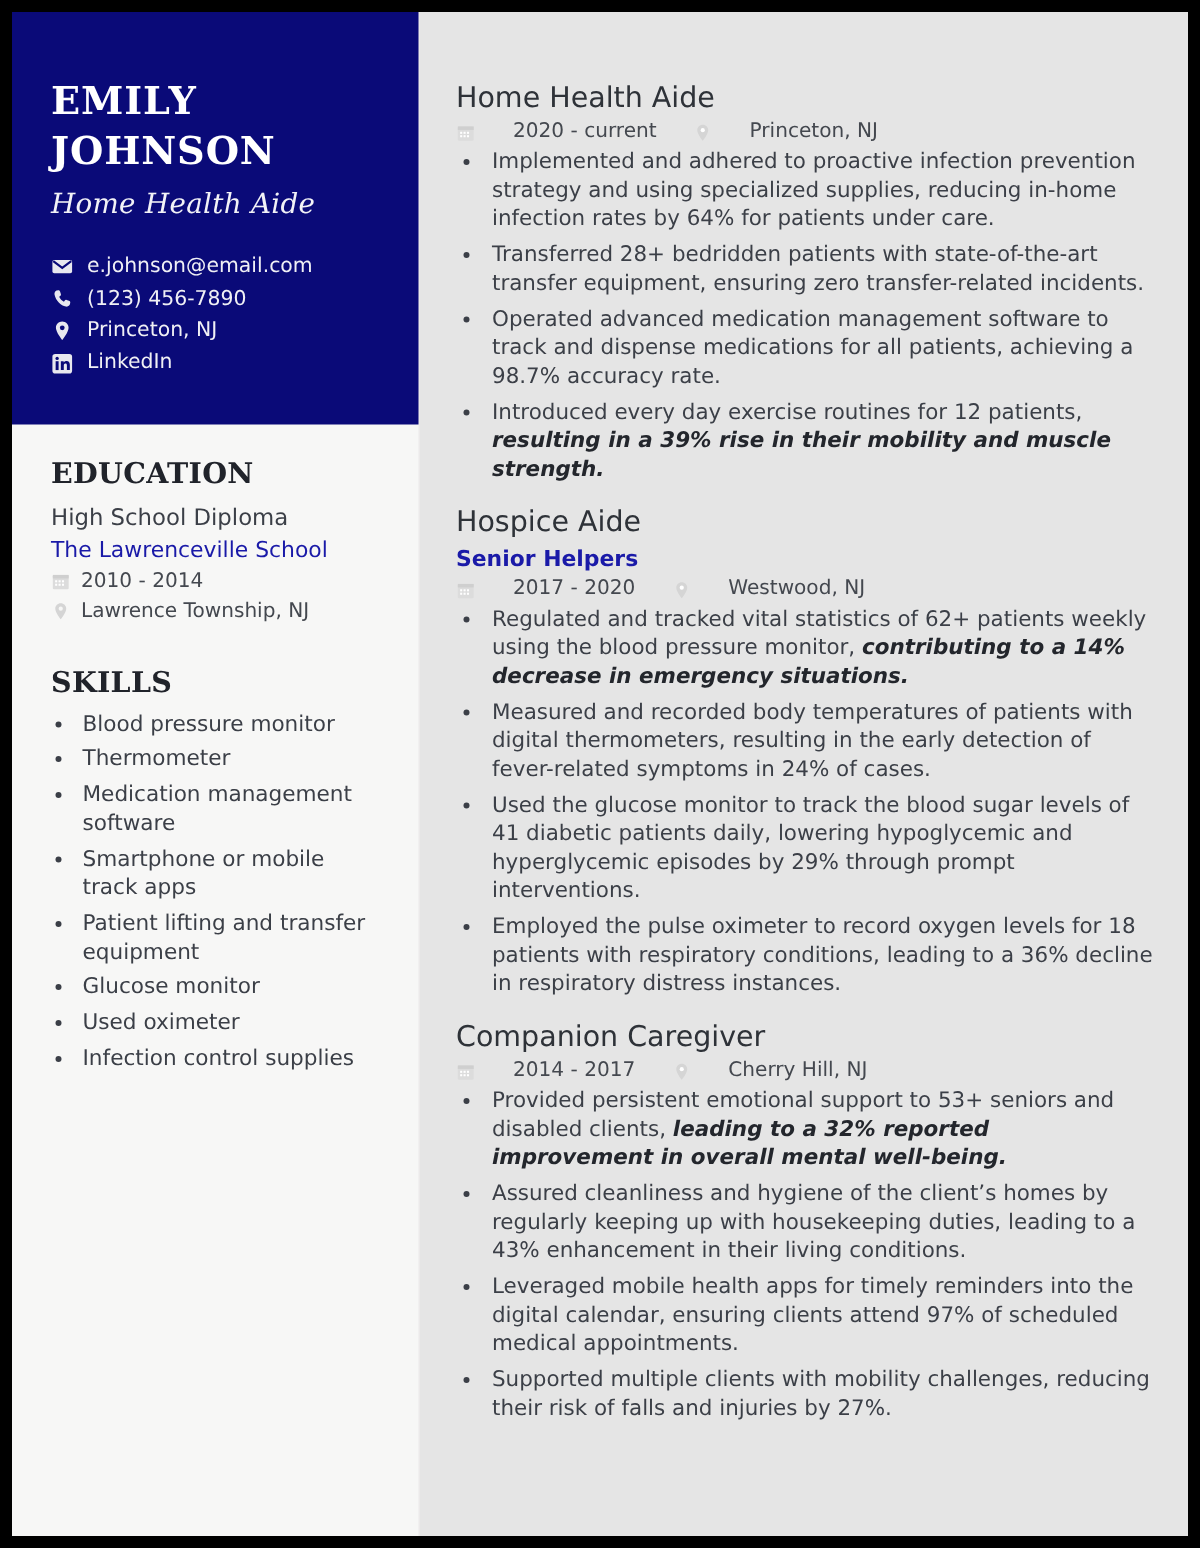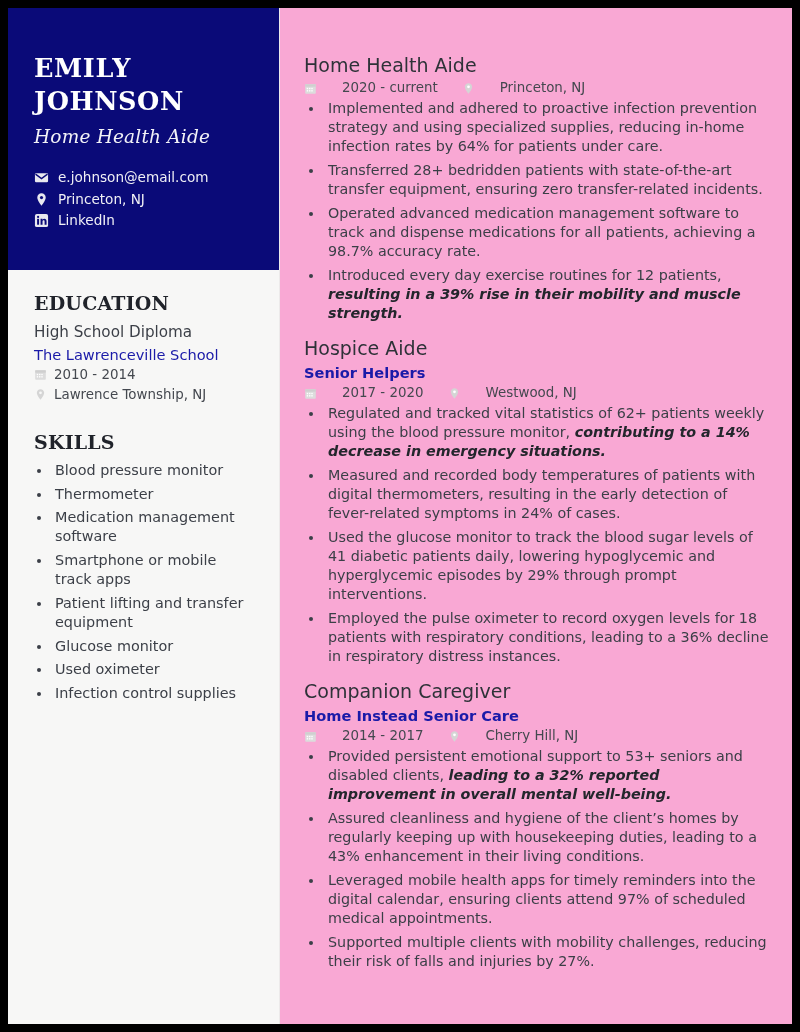--- a/index.html
+++ b/index.html
@@ -5,21 +5,21 @@
   html,body{margin:0;padding:0;}
   body{
     width:800px;height:1032px;
     background:#000;
     font-family:"DejaVu Sans", sans-serif;
     -webkit-font-smoothing:antialiased;
   }
   .page{
     position:absolute;left:8px;top:8px;
     width:784px;height:1016px;
-    background:#f9a8d4;
+    background:#e5e5e5;
     display:flex;
     overflow:hidden;
   }
   
   .sidebar{
     width:272px;
     flex:0 0 272px;
     background:#f7f7f6;
     position:relative;
   }
@@ -152,20 +152,28 @@
 
       <div class="contact">
         <div class="contact-row">
           <span class="ic">
             <svg width="15" height="15" viewBox="0 0 16 16">
                 <rect x="1" y="3.5" width="14" height="9.5" rx="1.3" fill="#e8e8ef"></rect>
                 <path d="M1.6 4.4 L8 9.2 L14.4 4.4" fill="none" stroke="#0a0a78" stroke-width="1.5"></path>
               </svg>
           </span>
           <span>e.johnson@email.com</span>
+        </div>
+        <div class="contact-row">
+          <span class="ic">
+            <svg width="15" height="15" viewBox="0 0 16 16">
+                <path d="M5.2 1.6c.8 0 1.1.5 1.3 1.1l.5 1.6c.2.6 0 1-.4 1.3l-.8.6c.7 1.6 1.9 2.8 3.4 3.5l.6-.8c.35-.45.75-.6 1.3-.4l1.6.55c.6.2 1 .5 1 1.25 0 2.1-1.6 3.2-3.1 2.9C7 12.6 3.4 9 2.5 4.6 2.2 3.1 3.2 1.6 5.2 1.6z" fill="#e8e8ef"></path>
+              </svg>
+          </span>
+          <span>(123) 456-7890</span>
         </div>
         <div class="contact-row">
           <span class="ic">
             <svg width="15" height="15" viewBox="0 0 16 16">
                 <path d="M8 1.4c-2.5 0-4.5 2-4.5 4.5 0 3.3 4.5 8.7 4.5 8.7s4.5-5.4 4.5-8.7c0-2.5-2-4.5-4.5-4.5z" fill="#e8e8ef"></path>
                 <circle cx="8" cy="5.9" r="1.7" fill="#0a0a78"></circle>
               </svg>
           </span>
           <span>Princeton, NJ</span>
         </div>
@@ -298,21 +306,20 @@
           </div>
           <ul class="bullets">
             <li>Regulated and tracked vital statistics of 62+ patients weekly using the blood pressure monitor, <b>contributing to a 14% decrease in emergency situations.</b></li>
             <li>Measured and recorded body temperatures of patients with digital thermometers, resulting in the early detection of fever-related symptoms in 24% of cases.</li>
             <li>Used the glucose monitor to track the blood sugar levels of 41 diabetic patients daily, lowering hypoglycemic and hyperglycemic episodes by 29% through prompt interventions.</li>
             <li>Employed the pulse oximeter to record oxygen levels for 18 patients with respiratory conditions, leading to a 36% decline in respiratory distress instances.</li>
           </ul>
         </section>
         <section class="job">
           <div class="job-title">Companion Caregiver</div>
-          <div class="job-company">Home Instead Senior Care</div>
           <div class="job-meta">
             <span class="chunk">
               <span class="ic">
                 <svg width="13" height="13" viewBox="0 0 16 16">
                   <rect x="1.5" y="2.8" width="13" height="11.7" rx="1" fill="#dcdcdc"></rect>
                   <rect x="1.5" y="2.8" width="13" height="2.9" fill="#cfcfcf"></rect>
                   <rect x="3.4" y="7.2" width="1.7" height="1.7" fill="#fff"></rect>
                   <rect x="6.2" y="7.2" width="1.7" height="1.7" fill="#fff"></rect>
                   <rect x="9" y="7.2" width="1.7" height="1.7" fill="#fff"></rect>
                   <rect x="3.4" y="10" width="1.7" height="1.7" fill="#fff"></rect>

